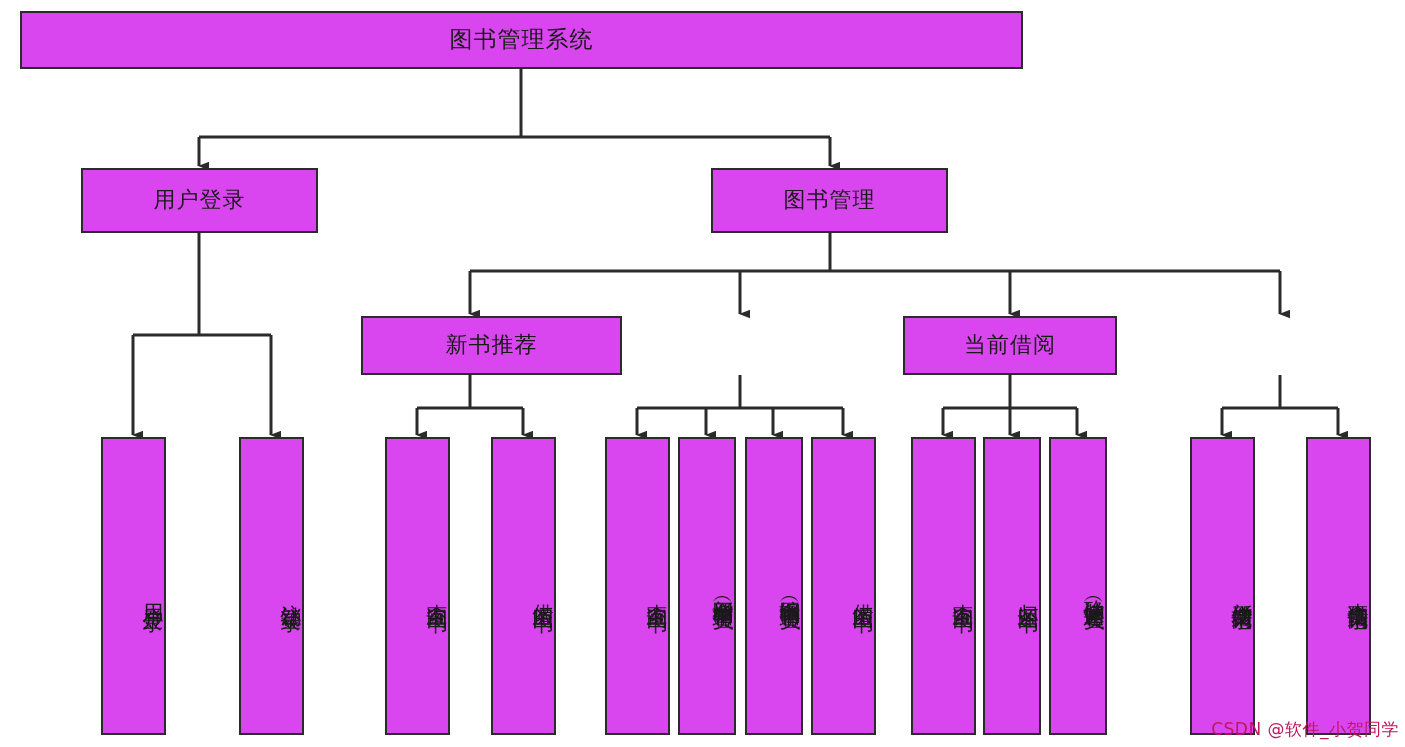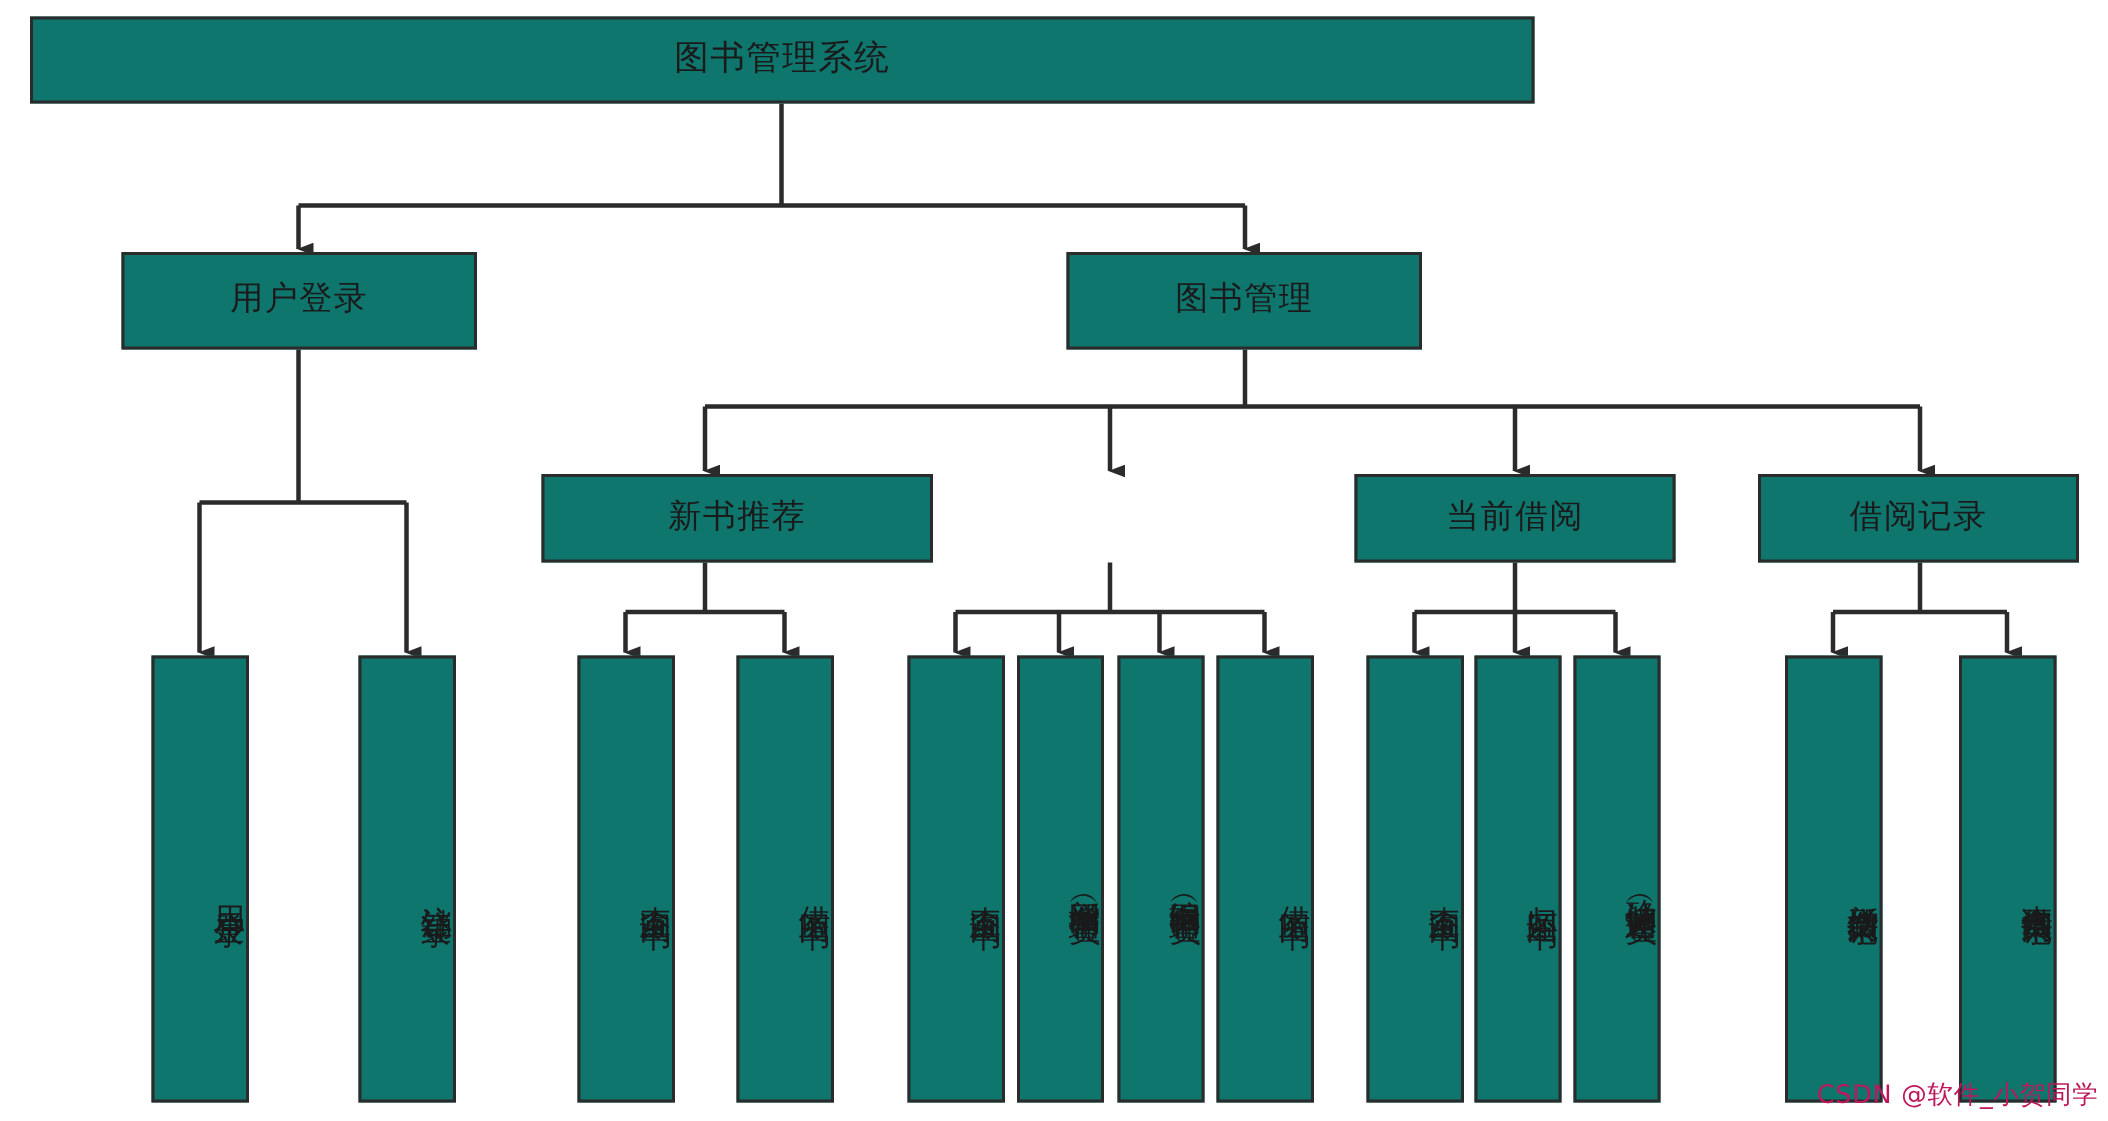--- a/index.html
+++ b/index.html
@@ -22,21 +22,21 @@
     left: 0;
     top: 0;
     width: 1405px;
     height: 747px;
     pointer-events: none;
   }
   .node {
     position: absolute;
     box-sizing: border-box;
     border: 2.5px solid #2b2b2b;
-    background: #0f766e;
+    background: #d946ef;
     display: flex;
     align-items: center;
     justify-content: center;
     color: #1a1a1a;
   }
   .node.h {
     font-size: 22px;
     letter-spacing: 1px;
     line-height: 1.2;
   }
@@ -140,23 +140,20 @@
   <div class="node h" style="left:711px; top:168px; width:237px; height:65px;text-align:center;">
     <span>图书管理</span>
   </div>
 
   <div class="node h" style="left:361px; top:316px; width:261px; height:59px;">
     <span>新书推荐</span>
   </div>
   <div class="node h" style="left:903px; top:316px; width:214px; height:59px;">
     <span>当前借阅</span>
   </div>
-  <div class="node h" style="left:1172px; top:316px; width:214px; height:59px;">
-    <span>借阅记录</span>
-  </div>
 
   <div class="node v" style="left:101px; top:437px; width:65px; height:298px;">
     <span class="vtext">用户登录</span>
   </div>
   <div class="node v" style="left:239px; top:437px; width:65px; height:298px;">
     <span class="vtext">注销登录</span>
   </div>
 
   <div class="node v" style="left:385px; top:437px; width:65px; height:298px;">
     <span class="vtext">查询图书</span>

